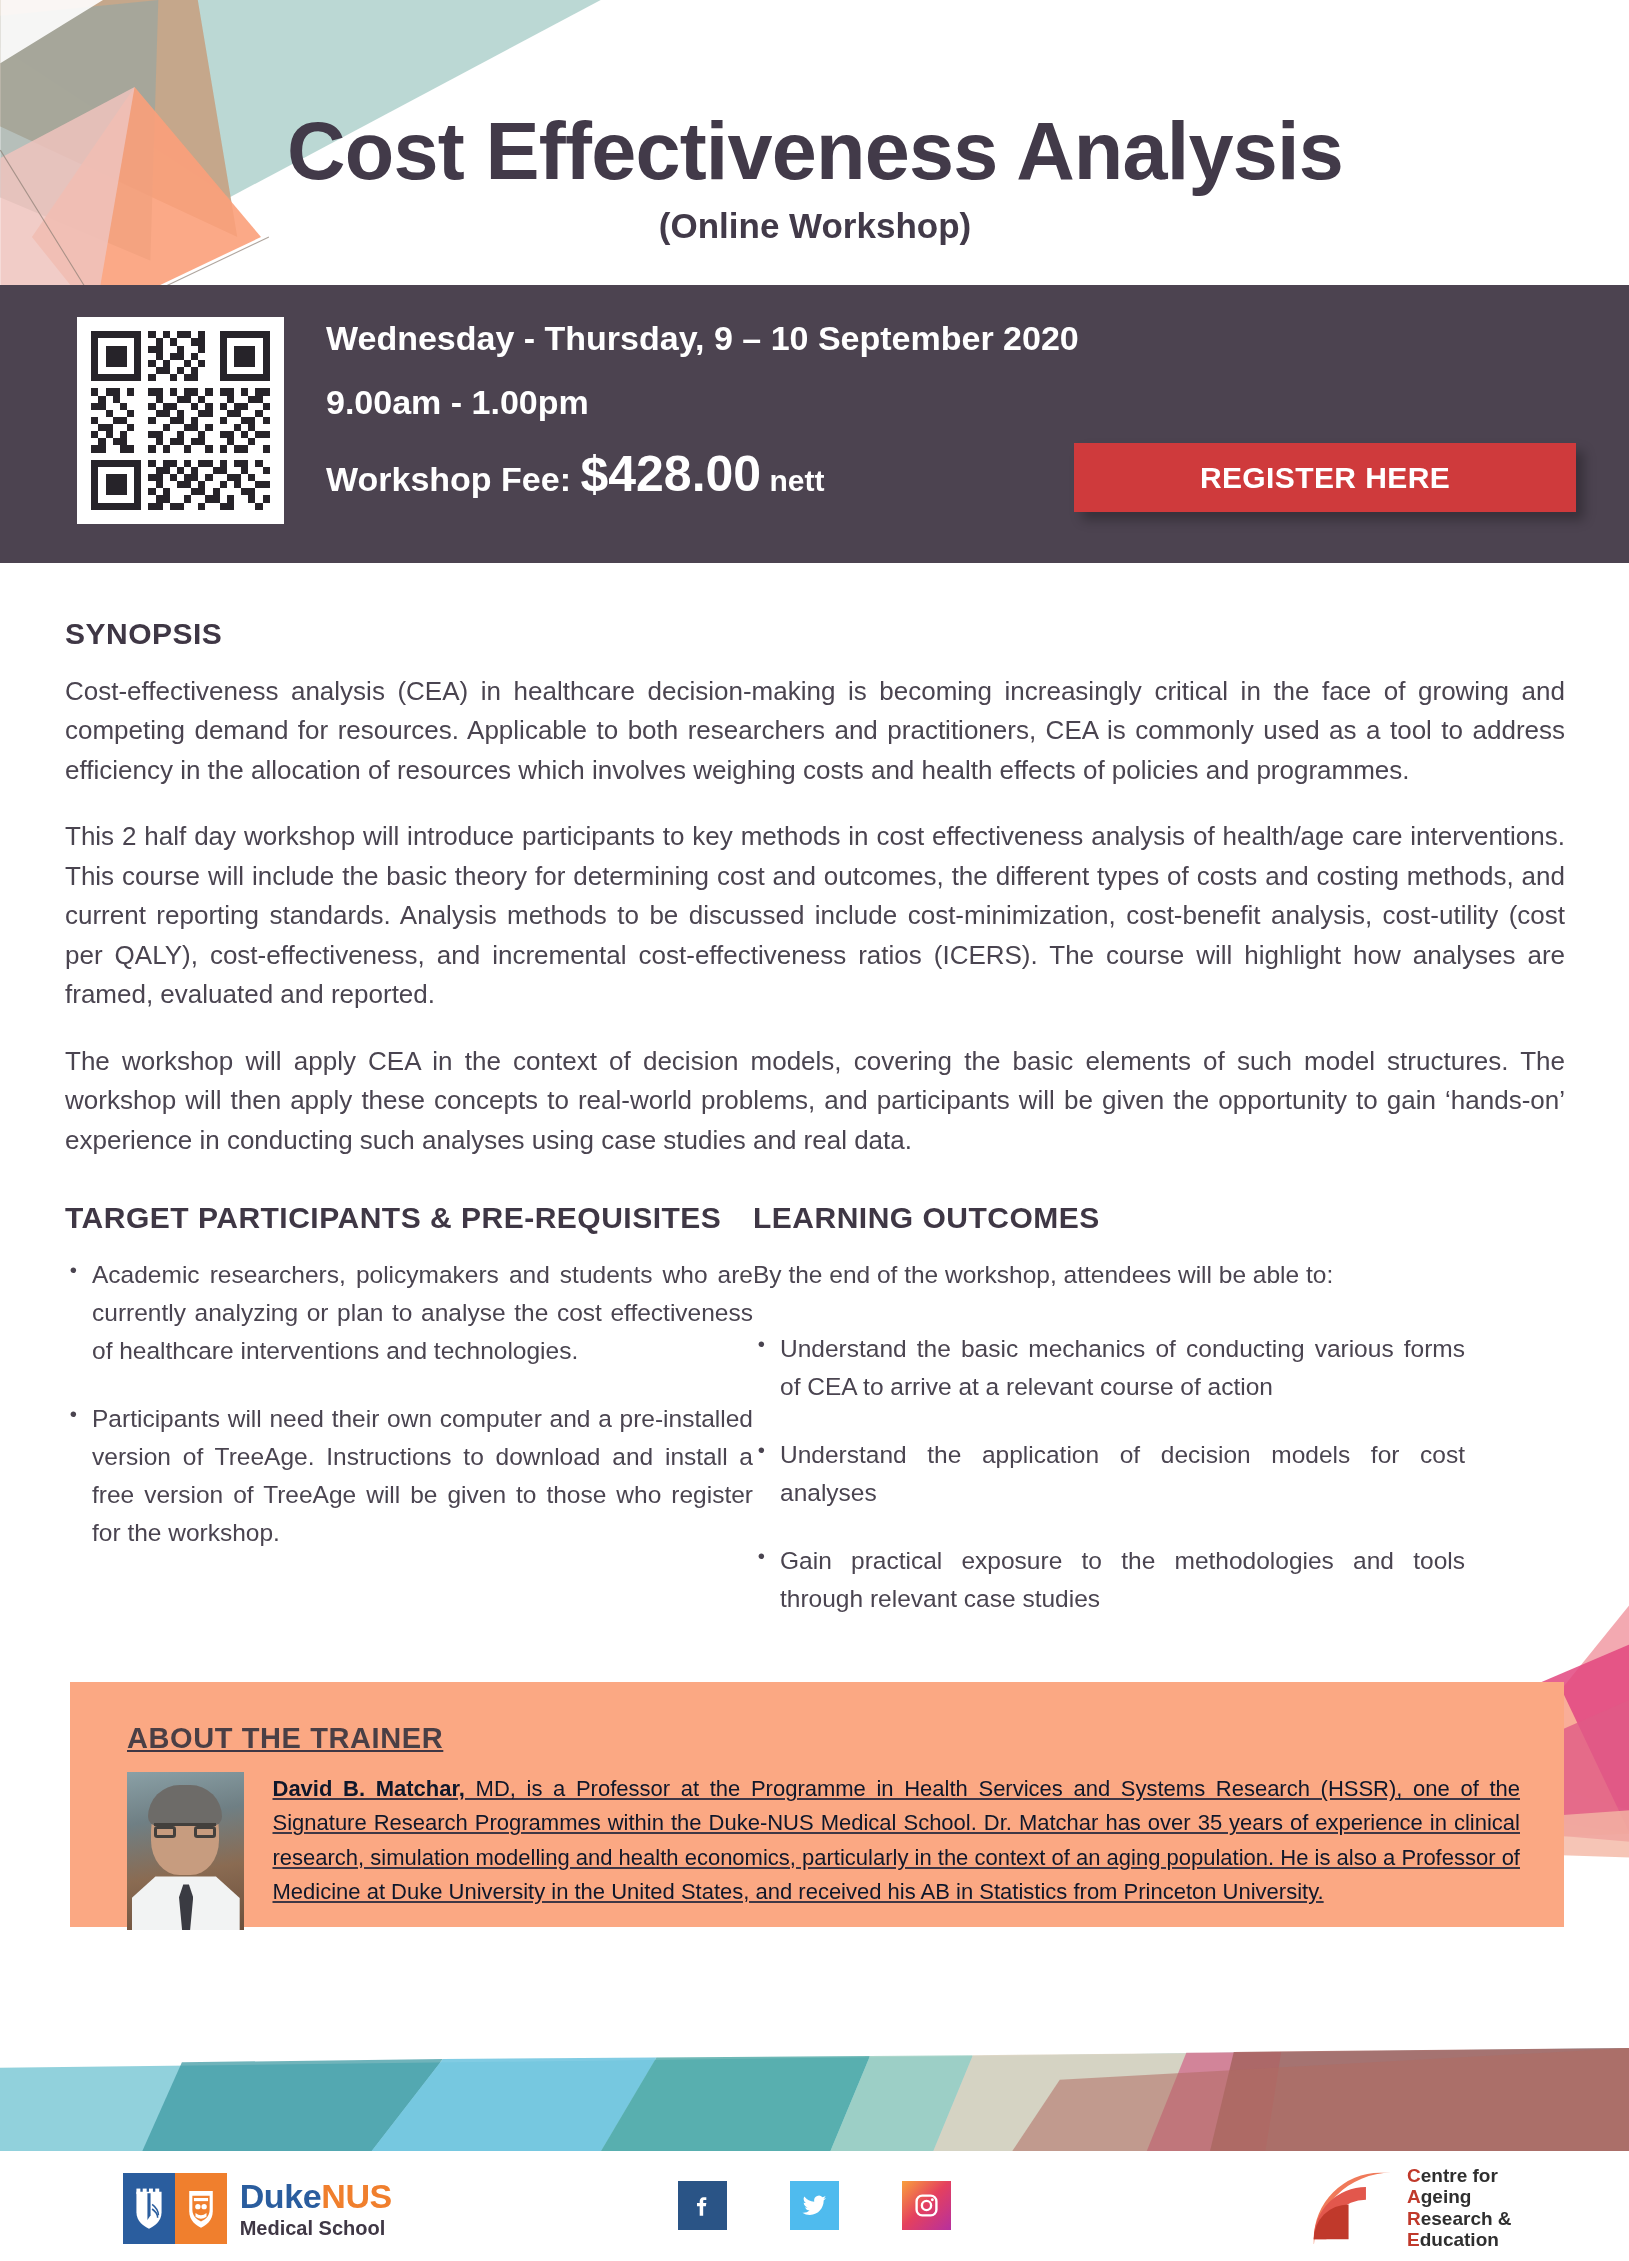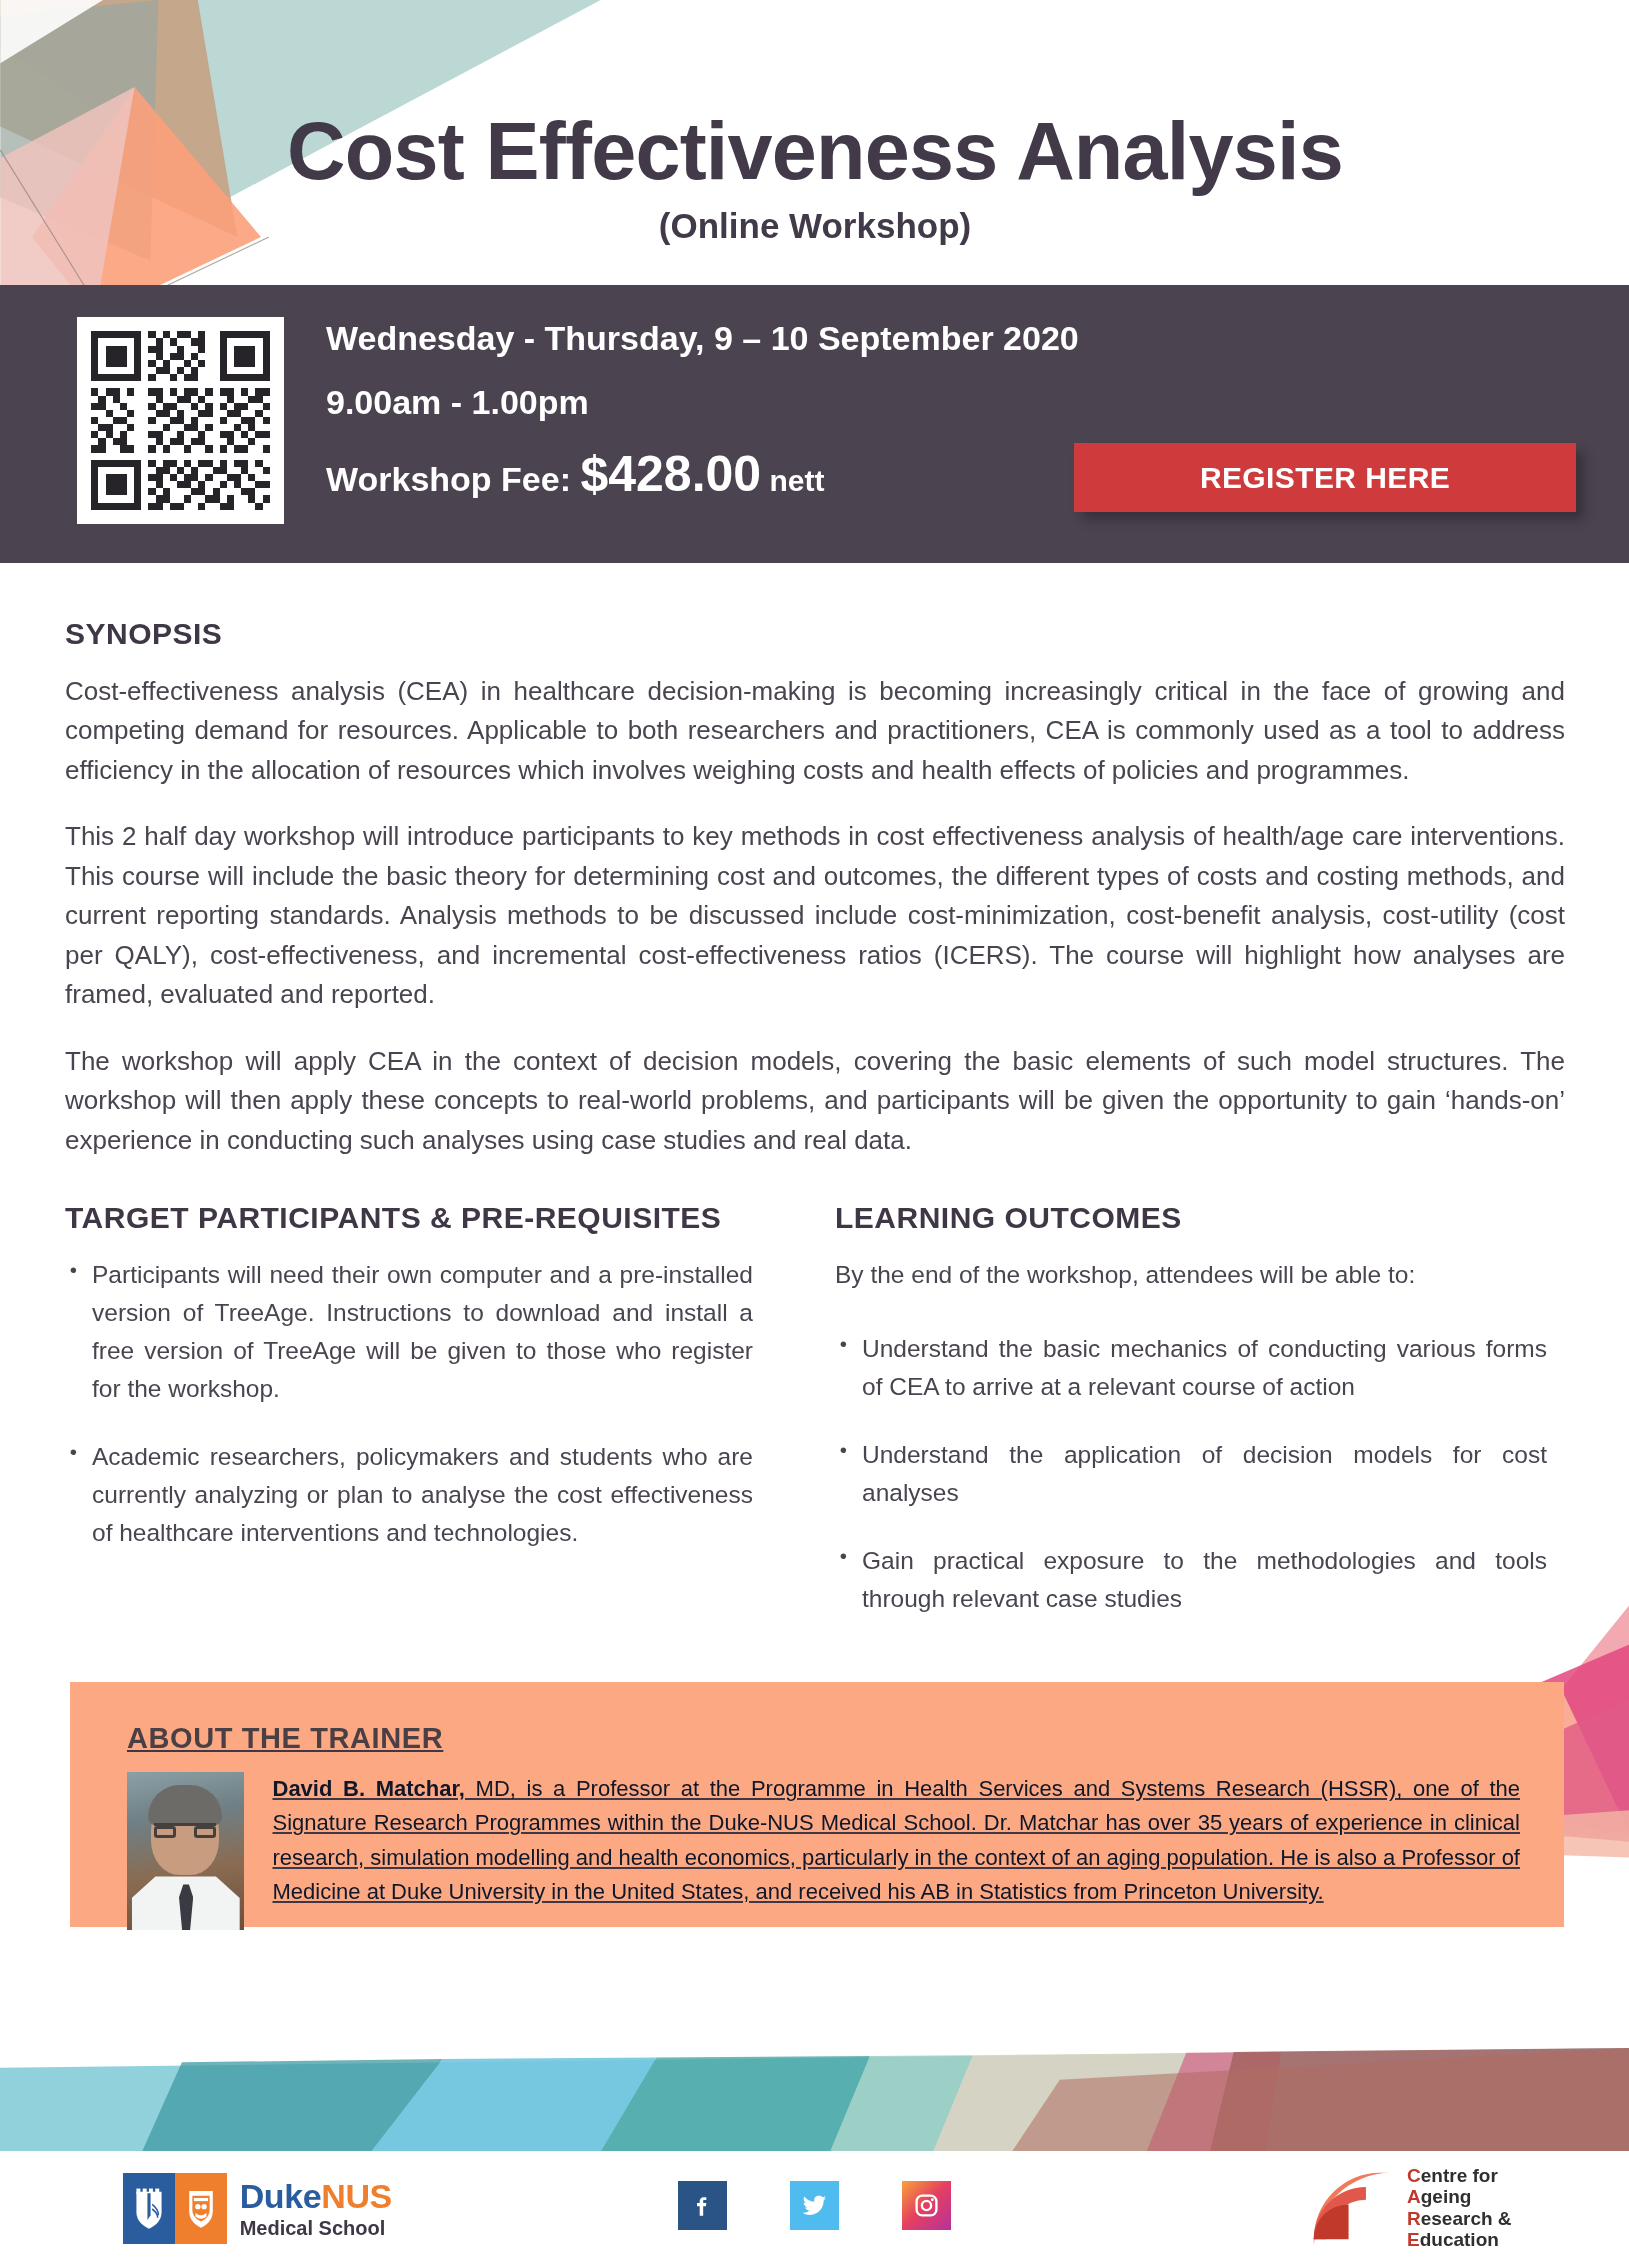--- a/index.html
+++ b/index.html
@@ -126,21 +126,20 @@
     margin: 0 0 27px 0;
     font-weight: 300;
   }
   .synopsis {
     padding: 54px 65px 0 65px;
   }
 
   .two-col {
     display: flex;
     padding: 14.2px 65px 0 65px;
-    gap: 82px;
   }
   .col-left { width: 688px; }
   .col-right { width: 712px; }
 
   ul.bullets {
     list-style: none;
     margin: 0;
     padding: 0;
   }
   ul.bullets li {
@@ -553,22 +552,22 @@
     <div class="section-head">SYNOPSIS</div>
     <p class="body-para">Cost-effectiveness analysis (CEA) in healthcare decision-making is becoming increasingly critical in the face of growing and competing demand for resources. Applicable to both researchers and practitioners, CEA is commonly used as a tool to address efficiency in the allocation of resources which involves weighing costs and health effects of policies and programmes.</p>
     <p class="body-para">This 2 half day workshop will introduce participants to key methods in cost effectiveness analysis of health/age care interventions. This course will include the basic theory for determining cost and outcomes, the different types of costs and costing methods, and current reporting standards. Analysis methods to be discussed include cost-minimization, cost-benefit analysis, cost-utility (cost per QALY), cost-effectiveness, and incremental cost-effectiveness ratios (ICERS). The course will highlight how analyses are framed, evaluated and reported.</p>
     <p class="body-para">The workshop will apply CEA in the context of decision models, covering the basic elements of such model structures. The workshop will then apply these concepts to real-world problems, and participants will be given the opportunity to gain ‘hands-on’ experience in conducting such analyses using case studies and real data.</p>
   </div>
 
   <div class="two-col">
     <div class="col-left">
       <div class="section-head">TARGET PARTICIPANTS &amp; PRE-REQUISITES</div>
       <ul class="bullets">
+        <li>Academic researchers, policymakers and students who are currently analyzing or plan to analyse the cost effectiveness of healthcare interventions and technologies.</li>
         <li>Participants will need their own computer and a pre-installed version of TreeAge. Instructions to download and install a free version of TreeAge will be given to those who register for the workshop.</li>
-        <li>Academic researchers, policymakers and students who are currently analyzing or plan to analyse the cost effectiveness of healthcare interventions and technologies.</li>
       </ul>
     </div>
     <div class="col-right">
       <div class="section-head">LEARNING OUTCOMES</div>
       <p class="lo-intro">By the end of the workshop, attendees will be able to:</p>
       <ul class="bullets">
         <li>Understand the basic mechanics of conducting various forms of CEA to arrive at a relevant course of action</li>
         <li>Understand the application of decision models for cost analyses</li>
         <li>Gain practical exposure to the methodologies and tools through relevant case studies</li>
       </ul>

